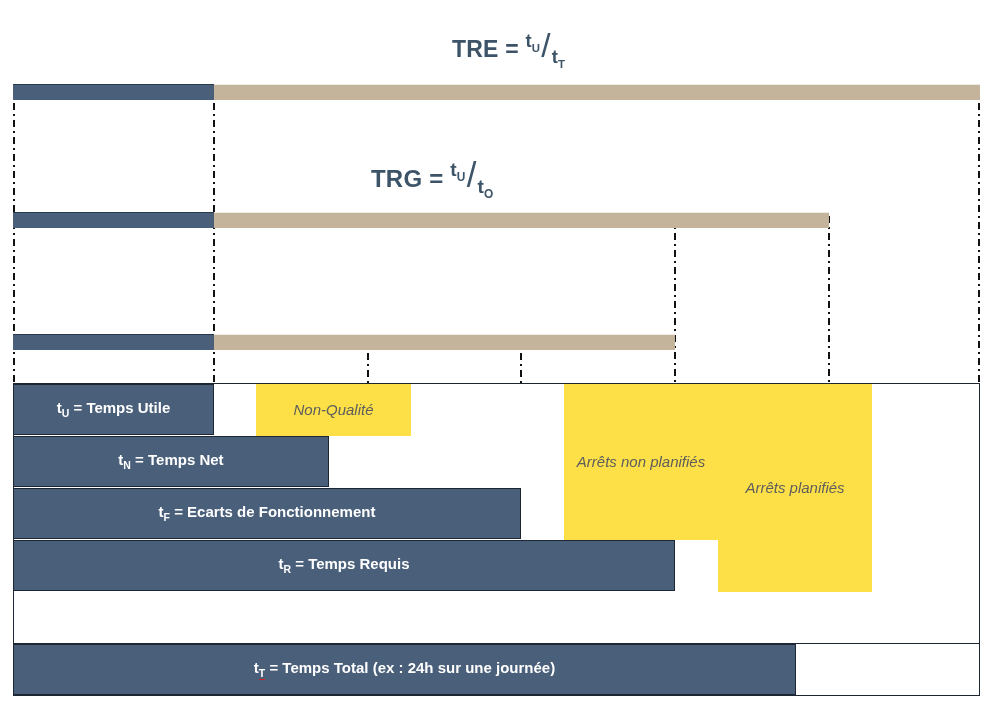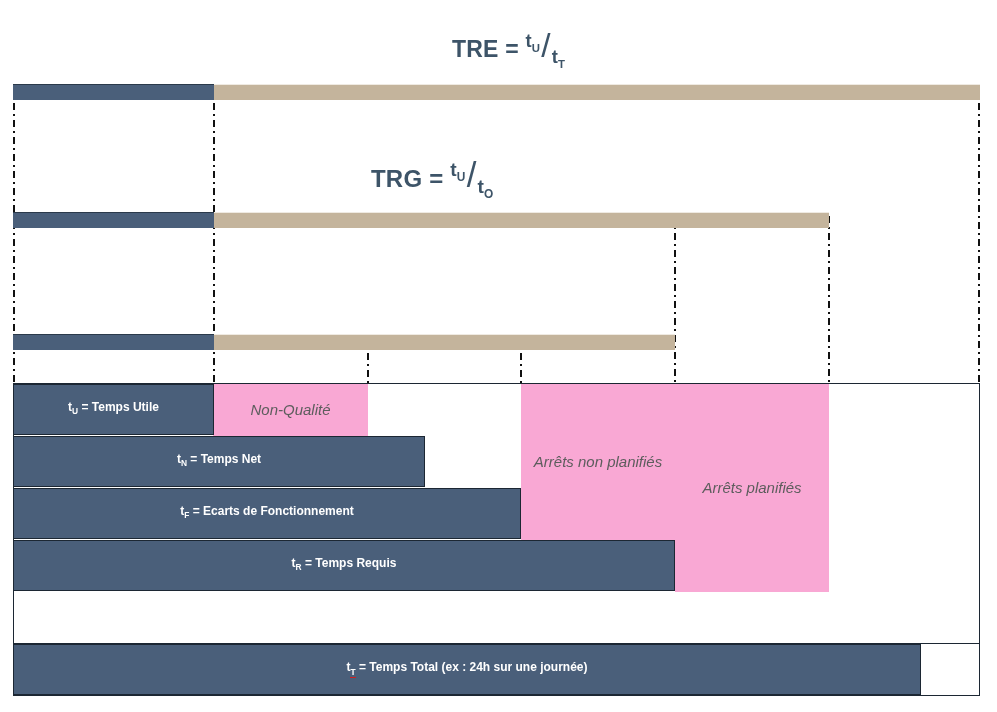--- a/index.html
+++ b/index.html
@@ -54,34 +54,34 @@
     position:absolute;top:0;height:100%;
     box-sizing:border-box;
     display:flex;align-items:center;justify-content:center;
     text-align:center;line-height:1.15;
   }
   .seg.blue{
     background:#4a5f7a;
     border:1px solid #1c2733;
     color:#ffffff;
     font-weight:bold;
-    font-size:12px;
+    font-size:15px;
   }
   .seg.blue sub{font-size:.70em;font-weight:bold;}
   .seg.blue .redsub{
     color:#ffffff;
     border-bottom:1.5px solid #d02020;
   }
 
   
   .tanblock{
     position:absolute;
-    background:#f9a8d4;
+    background:#fde047;
     display:flex;align-items:center;justify-content:center;
-    color:#5d5d5d;font-style:italic;font-size:15px;text-align:center;line-height:1.25;
+    color:#5d5d5d;font-style:italic;font-size:15px;text-align:center;line-height:1.25;margin-left:43px;
   }
 
   
   .frameline{position:absolute;background:#1c2733;}
 </style>
 </head>
 <body>
 
 <div id="stage">
 
@@ -135,40 +135,40 @@
   </div>
 
 
   <div class="row" style="top:384px; width:201px;">
     <div class="seg blue" style="left:0; width:201px;">
       <span><b>t</b><sub>U</sub><span> = Temps Utile</span></span>
     </div>
   </div>
 
   <div class="row" style="top:436px; width:355px;">
-    <div class="seg blue" style="left:0; width:412px;">
+    <div class="seg blue" style="left:0; width:316px;">
       <span><b>t</b><sub>N</sub><span> = Temps Net</span></span>
     </div>
   </div>
 
   <div class="row" style="top:488px; width:508px;">
     <div class="seg blue" style="left:0; width:508px;">
       <span><b>t</b><sub>F</sub><span> = Ecarts de Fonctionnement</span></span>
     </div>
   </div>
 
   <div class="row" style="top:540px; width:662px;">
     <div class="seg blue" style="left:0; width:662px;">
       <span><b>t</b><sub>R</sub><span> = Temps Requis</span></span>
     </div>
   </div>
 
 
   <div class="row" style="top:644px; width:967px;">
-    <div class="seg blue" style="left:0; width:908px;">
+    <div class="seg blue" style="left:0; width:783px;">
       <span><b>t</b><sub class="redsub">T</sub><span> = Temps Total (ex : 24h sur une journée)</span></span>
     </div>
   </div>
 
   <div class="frameline" style="left:13px; top:383px; width:967px; height:1px;"></div>
   <div class="frameline" style="left:979px; top:383px; width:1px; height:313px;"></div>
   <div class="frameline" style="left:13px; top:695px; width:967px; height:1px;"></div>
   <div class="frameline" style="left:13px; top:383px; width:1px; height:313px;"></div>
   <div class="frameline" style="left:13px; top:643px; width:967px; height:1px;"></div>
 

